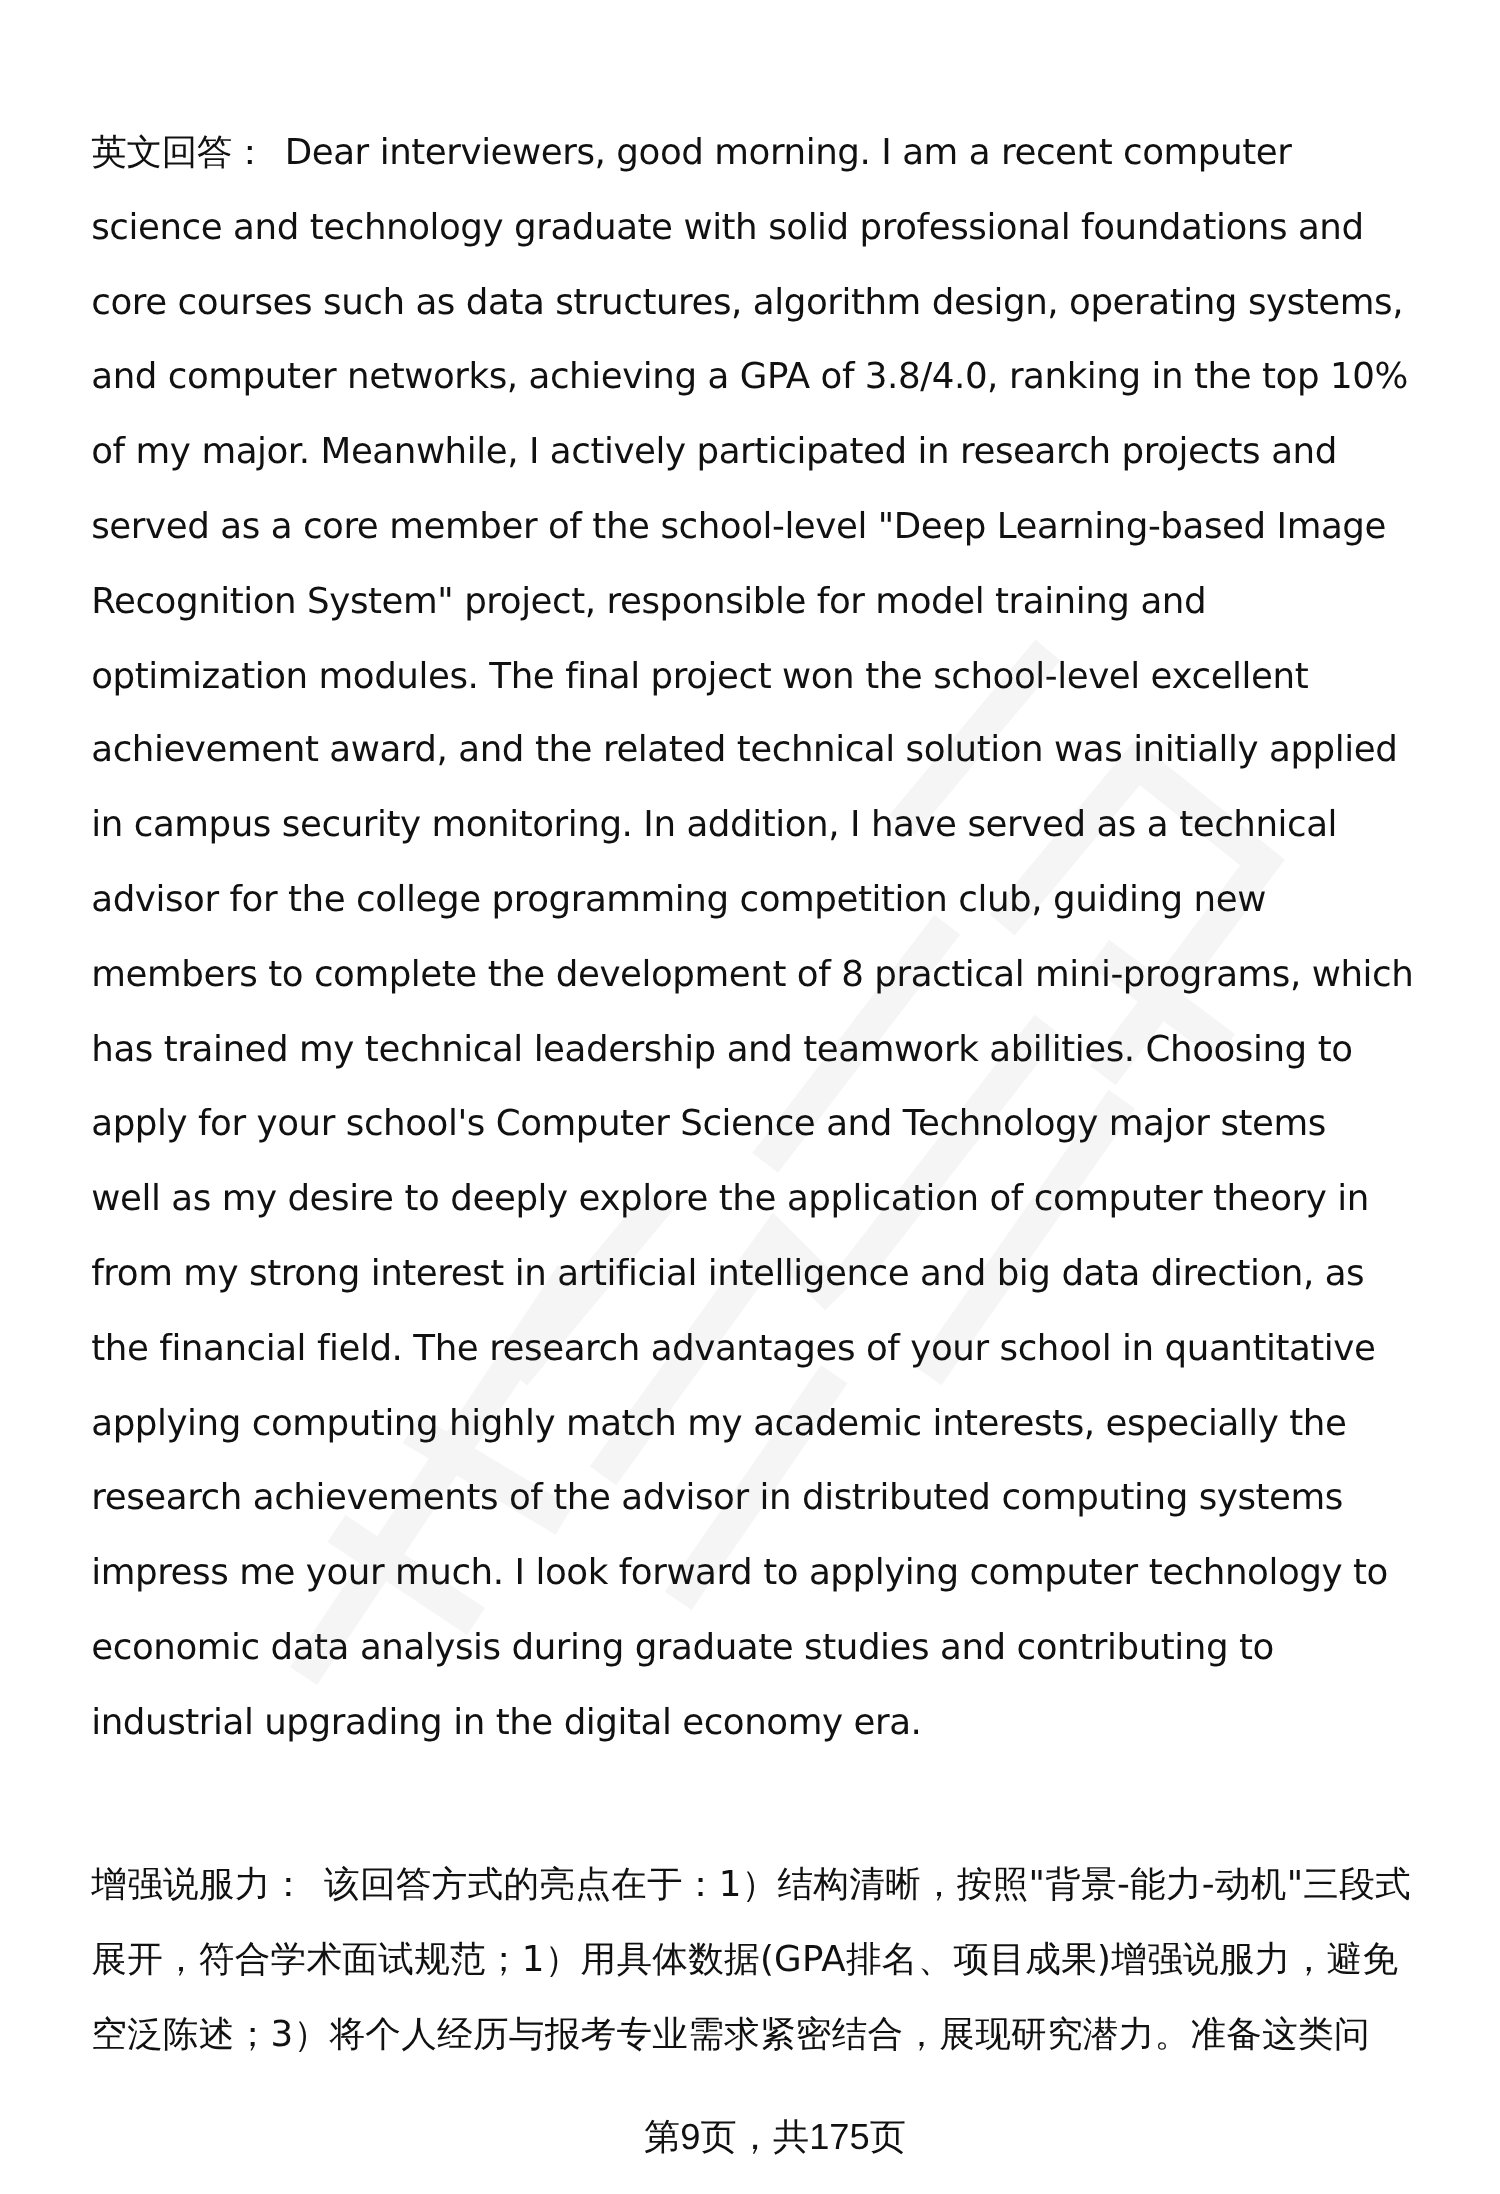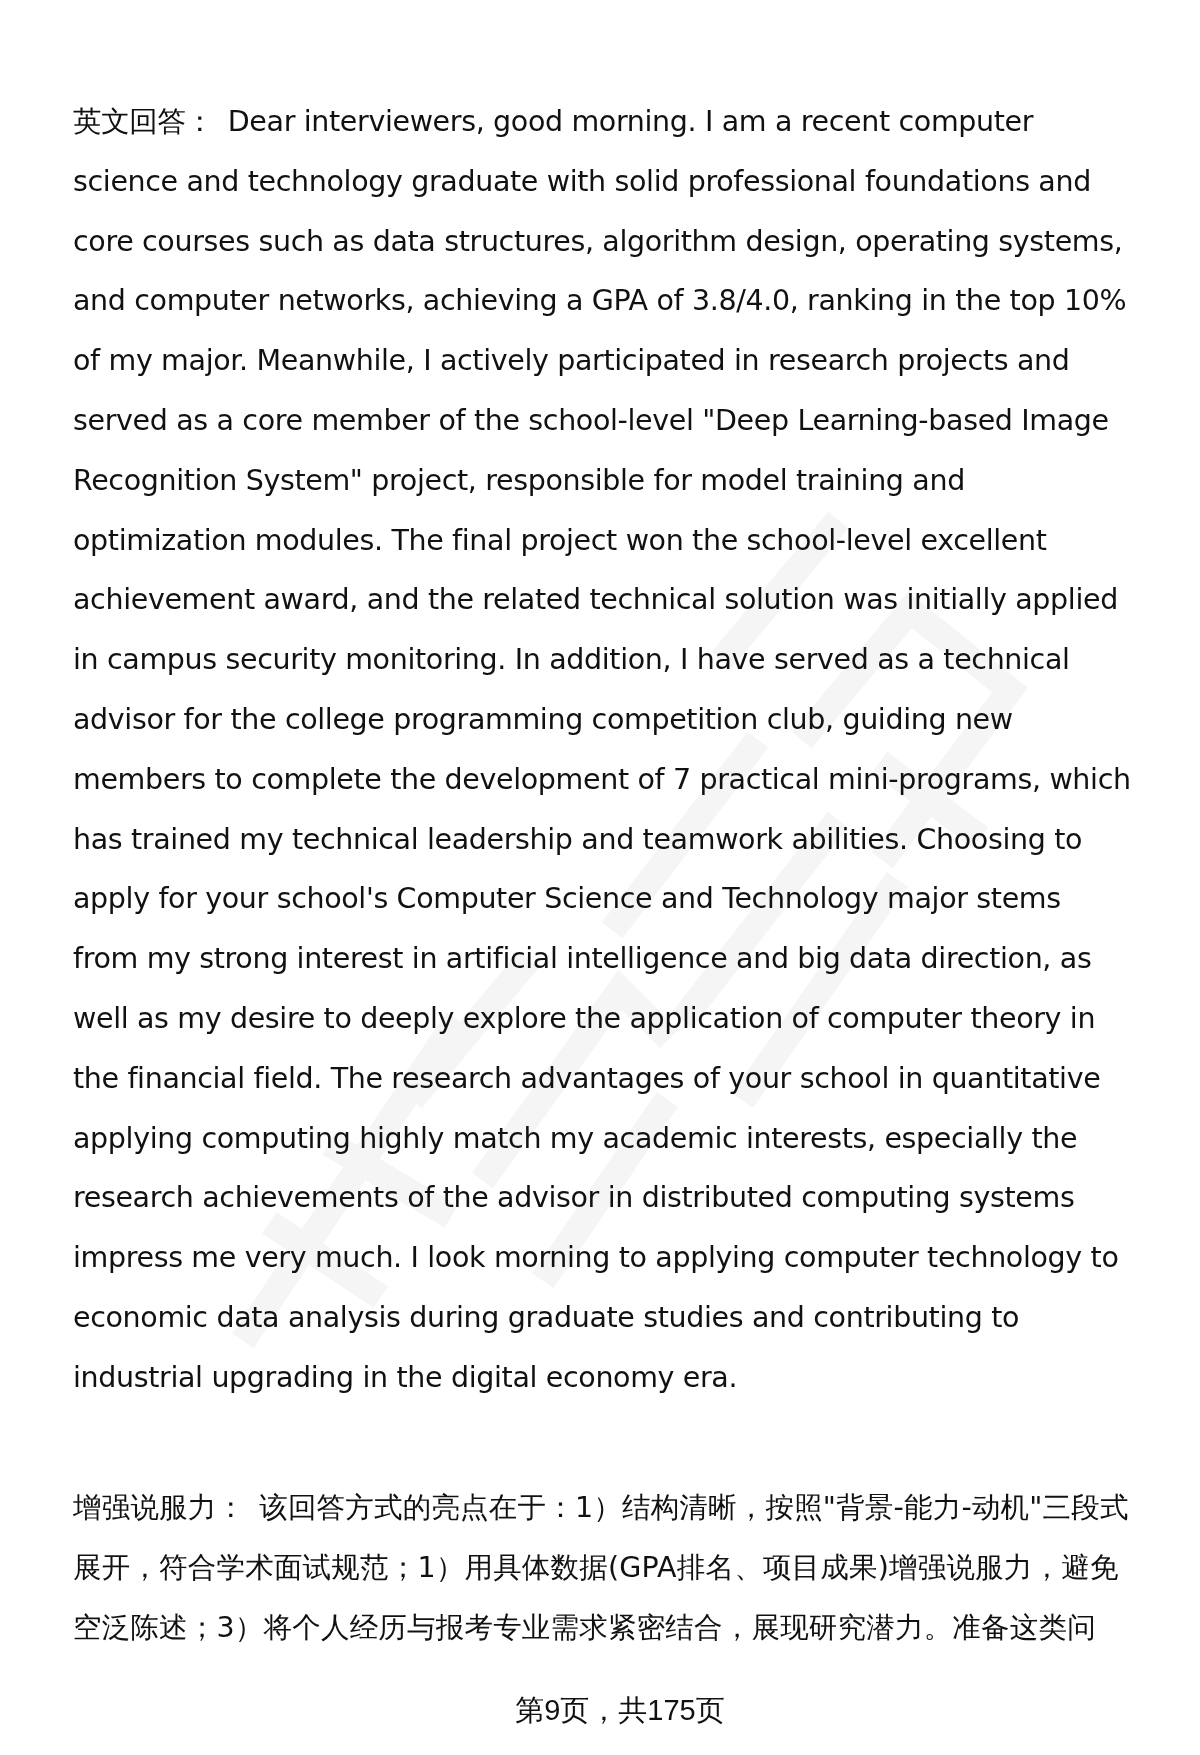--- a/index.html
+++ b/index.html
@@ -91,29 +91,29 @@
     <span class="line">science and technology graduate with solid professional foundations and</span>
     <span class="line">core courses such as data structures, algorithm design, operating systems,</span>
     <span class="line">and computer networks, achieving a GPA of 3.8/4.0, ranking in the top 10%</span>
     <span class="line">of my major. Meanwhile, I actively participated in research projects and</span>
     <span class="line">served as a core member of the school-level "Deep Learning-based Image</span>
     <span class="line">Recognition System" project, responsible for model training and</span>
     <span class="line">optimization modules. The final project won the school-level excellent</span>
     <span class="line">achievement award, and the related technical solution was initially applied</span>
     <span class="line">in campus security monitoring. In addition, I have served as a technical</span>
     <span class="line">advisor for the college programming competition club, guiding new</span>
-    <span class="line">members to complete the development of 7 practical mini-programs, which</span>
+    <span class="line">members to complete the development of 8 practical mini-programs, which</span>
     <span class="line">has trained my technical leadership and teamwork abilities. Choosing to</span>
     <span class="line">apply for your school's Computer Science and Technology major stems</span>
+    <span class="line">well as my desire to deeply explore the application of computer theory in</span>
     <span class="line">from my strong interest in artificial intelligence and big data direction, as</span>
-    <span class="line">well as my desire to deeply explore the application of computer theory in</span>
     <span class="line">the financial field. The research advantages of your school in quantitative</span>
     <span class="line">applying computing highly match my academic interests, especially the</span>
     <span class="line">research achievements of the advisor in distributed computing systems</span>
-    <span class="line">impress me very much. I look morning to applying computer technology to</span>
+    <span class="line">impress me your much. I look forward to applying computer technology to</span>
     <span class="line">economic data analysis during graduate studies and contributing to</span>
     <span class="line">industrial upgrading in the digital economy era.</span>
   </div>
 
   <div class="block tips">
     <span class="line"><span class="label">增强说服力：</span><span>该回答方式的亮点在于：1）结构清晰，按照"背景-能力-动机"三段式</span></span>
     <span class="line">展开，符合学术面试规范；1）用具体数据(GPA排名、项目成果)增强说服力，避免</span>
     <span class="line">空泛陈述；3）将个人经历与报考专业需求紧密结合，展现研究潜力。准备这类问</span>
   </div>
 

